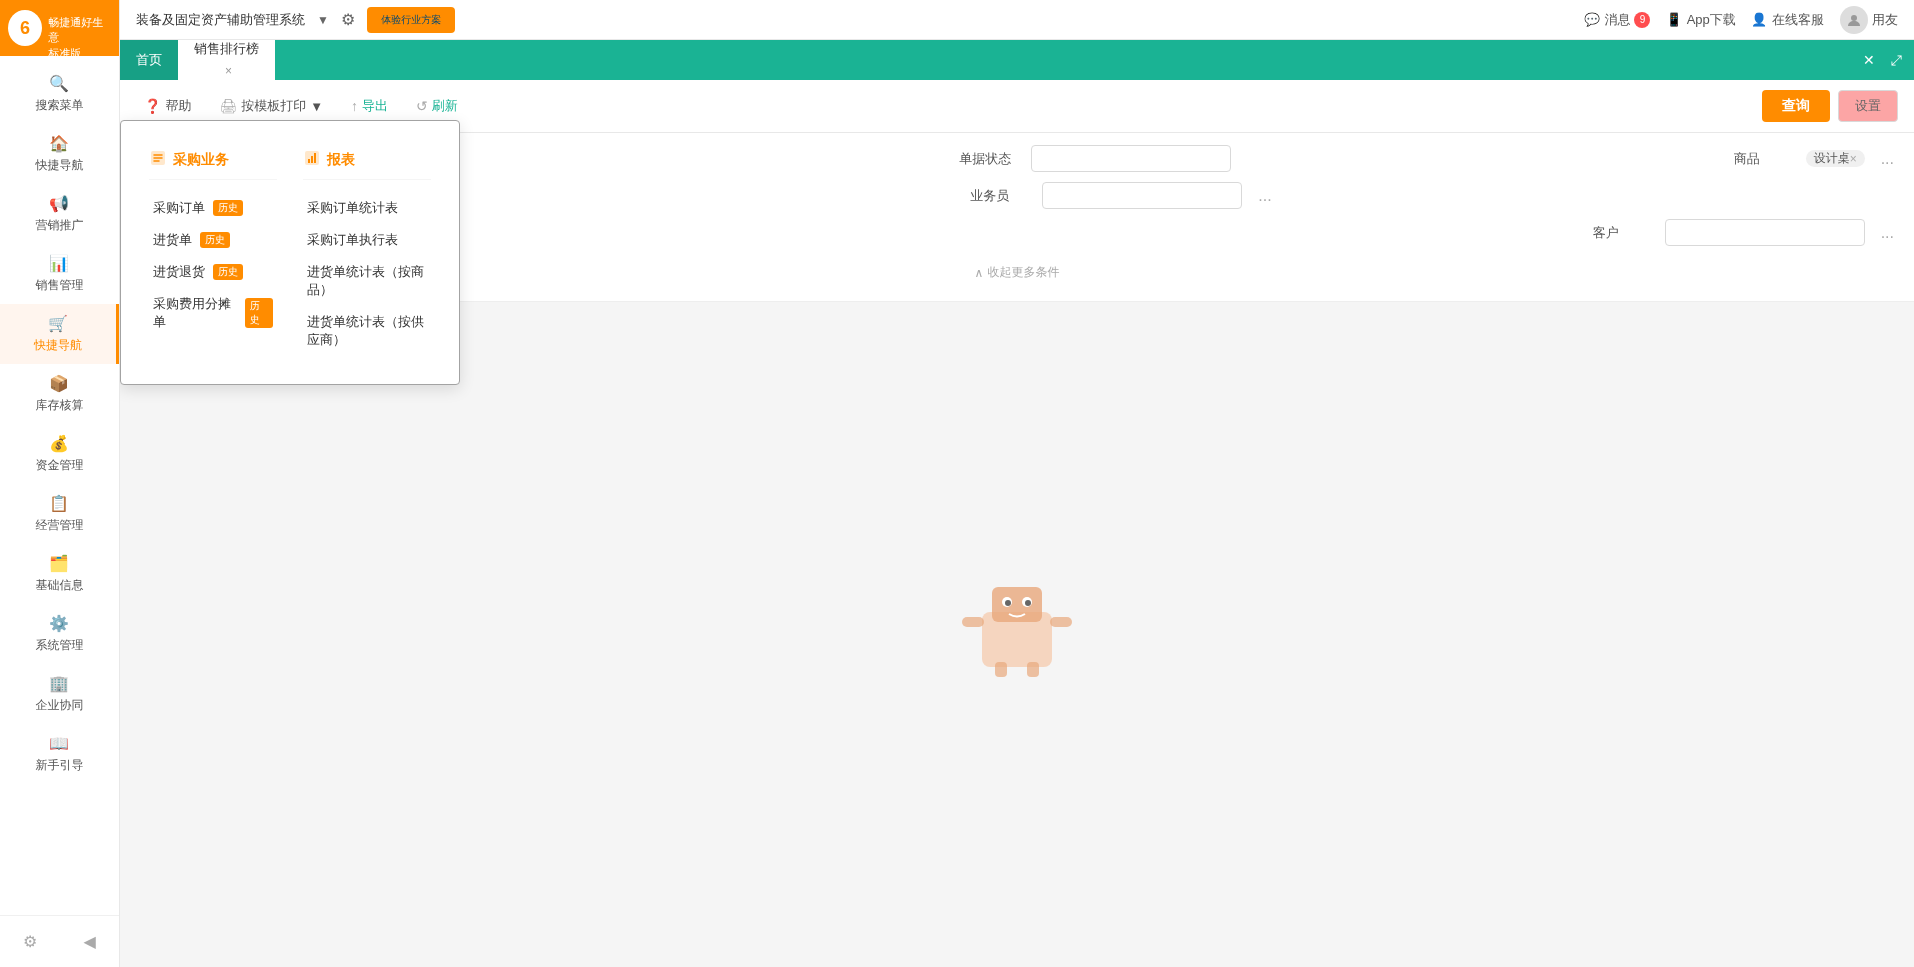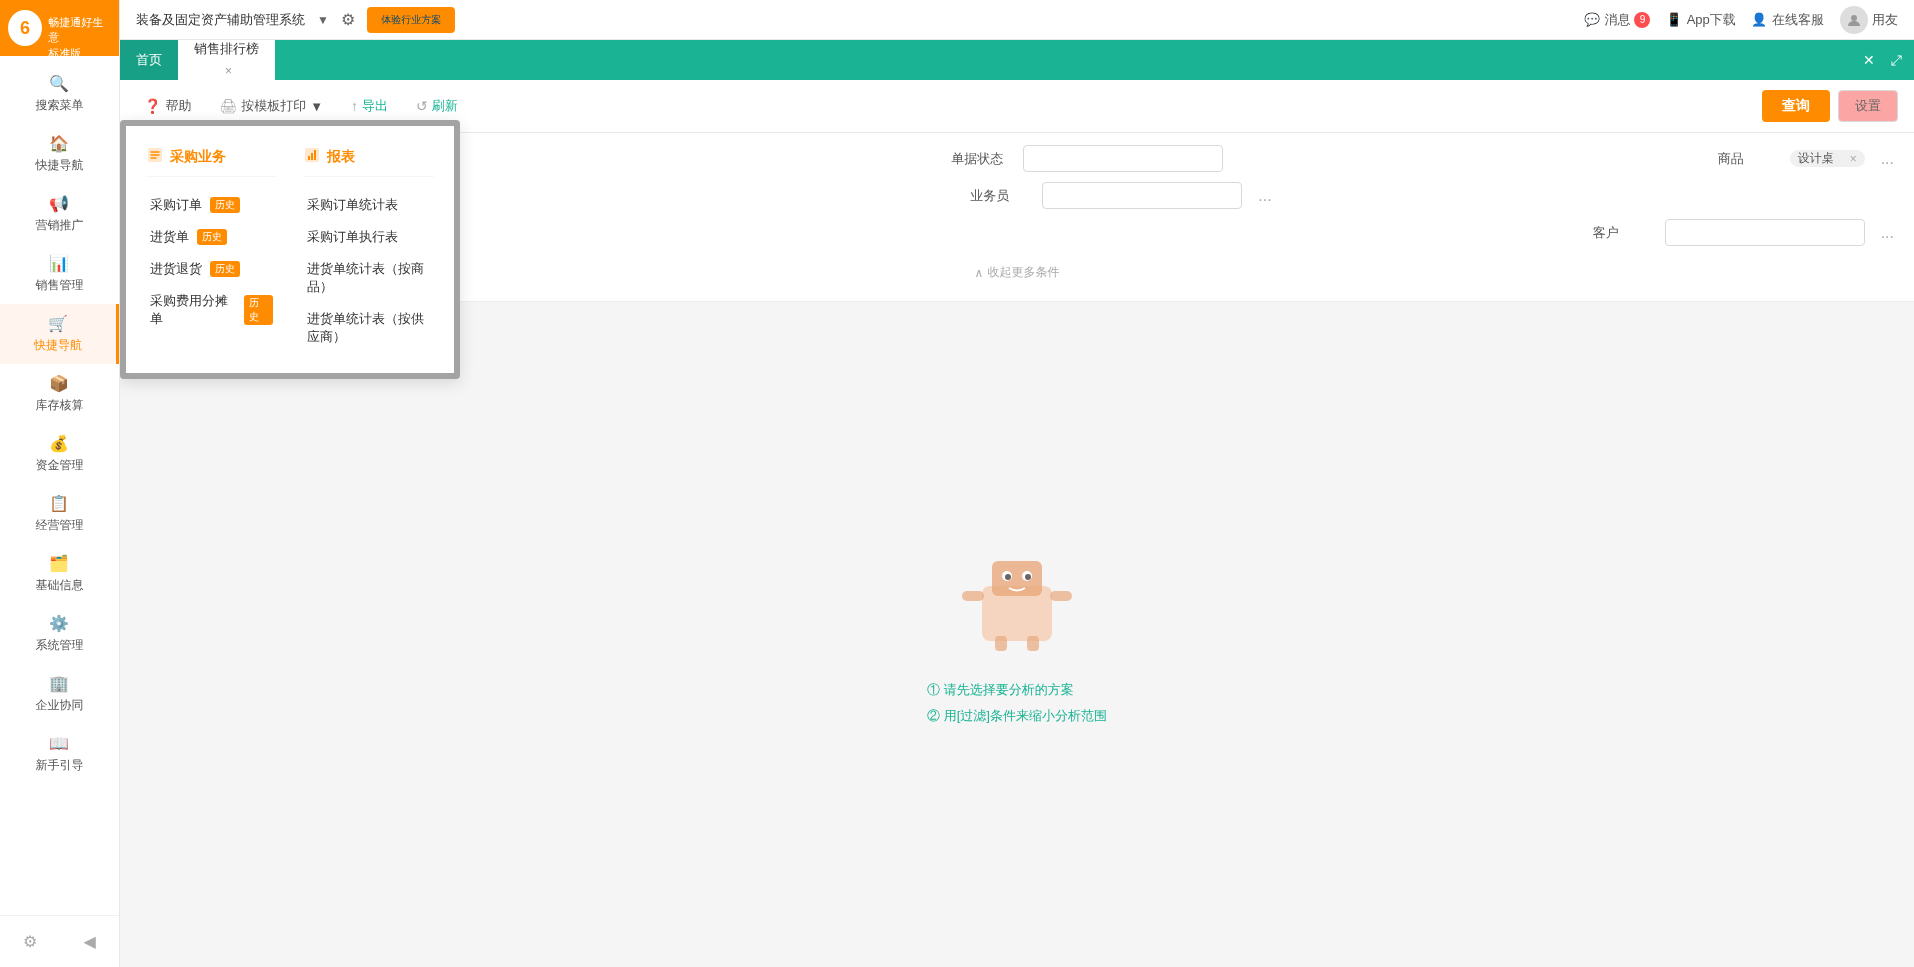--- a/index.html
+++ b/index.html
@@ -287,21 +287,21 @@
     }
     .date-tag.active { background: #e6f7f5; border-color: #1ab394; color: #1ab394; }
     .filter-tag {
       display: flex;
       align-items: center;
       background: #f0f0f0;
       border-radius: 9px;
       padding: 0 8px;
       font-size: 12px;
       color: #555;
-      gap: 16px;
+      gap: 0;
     }
     .filter-tag-close { cursor: pointer; color: #aaa; }
     .dots-btn {
       color: #aaa;
       cursor: pointer;
       font-size: 16px;
       padding: 0 4px;
     }
     .query-btn {
       background: #ff8c00;
@@ -354,26 +354,26 @@
       line-height: 2;
     }
     .empty-text span { color: #1ab394; }
 
     
     .dropdown-overlay {
       position: absolute;
       top: 40px;
       left: 0;
       background: #fff;
-      border: 6px solid #a3a3a3;
+      border: 1px solid #a3a3a3;
       border-radius: 4px;
       box-shadow: 0 4px 16px rgba(0,0,0,0.12);
       z-index: 100;
       width: 340px;
-      padding: 20px;
+      padding: 28px;
       display: flex;
       gap: 26px;
     }
     .dropdown-col {
       flex: 1;
     }
     .dropdown-col-title {
       display: flex;
       align-items: center;
       gap: 6px;
@@ -617,30 +617,20 @@
           <circle cx="71" cy="36" r="3" fill="#666"></circle>
 
           <path d="M52 47 Q60 52 68 47" stroke="#fff" stroke-width="2" fill="none"></path>
 
           <rect x="38" y="95" width="12" height="15" rx="4" fill="#e8a87c" opacity="0.7"></rect>
           <rect x="70" y="95" width="12" height="15" rx="4" fill="#e8a87c" opacity="0.7"></rect>
 
           <rect x="5" y="50" width="22" height="10" rx="5" fill="#e8a87c" opacity="0.7"></rect>
           <rect x="93" y="50" width="22" height="10" rx="5" fill="#e8a87c" opacity="0.7"></rect>
         </svg>
-      </div>
-      <div class="empty-text">
-        <div>
-          <span>① </span>
-          <span>请先选择要分析的方案</span>
-        </div>
-        <div>
-          <span>② </span>
-          <span>用[过滤]条件来缩小分析范围</span>
-        </div>
       </div>
     </div>
 
     <div class="dropdown-overlay">
 
       <div class="dropdown-col">
         <div class="dropdown-col-title">
           <span class="col-icon">
             <svg width="18" height="18" viewBox="0 0 18 18" fill="none">
                 <rect x="2" y="2" width="14" height="14" rx="2" fill="#ff8c00" opacity="0.2"></rect>

